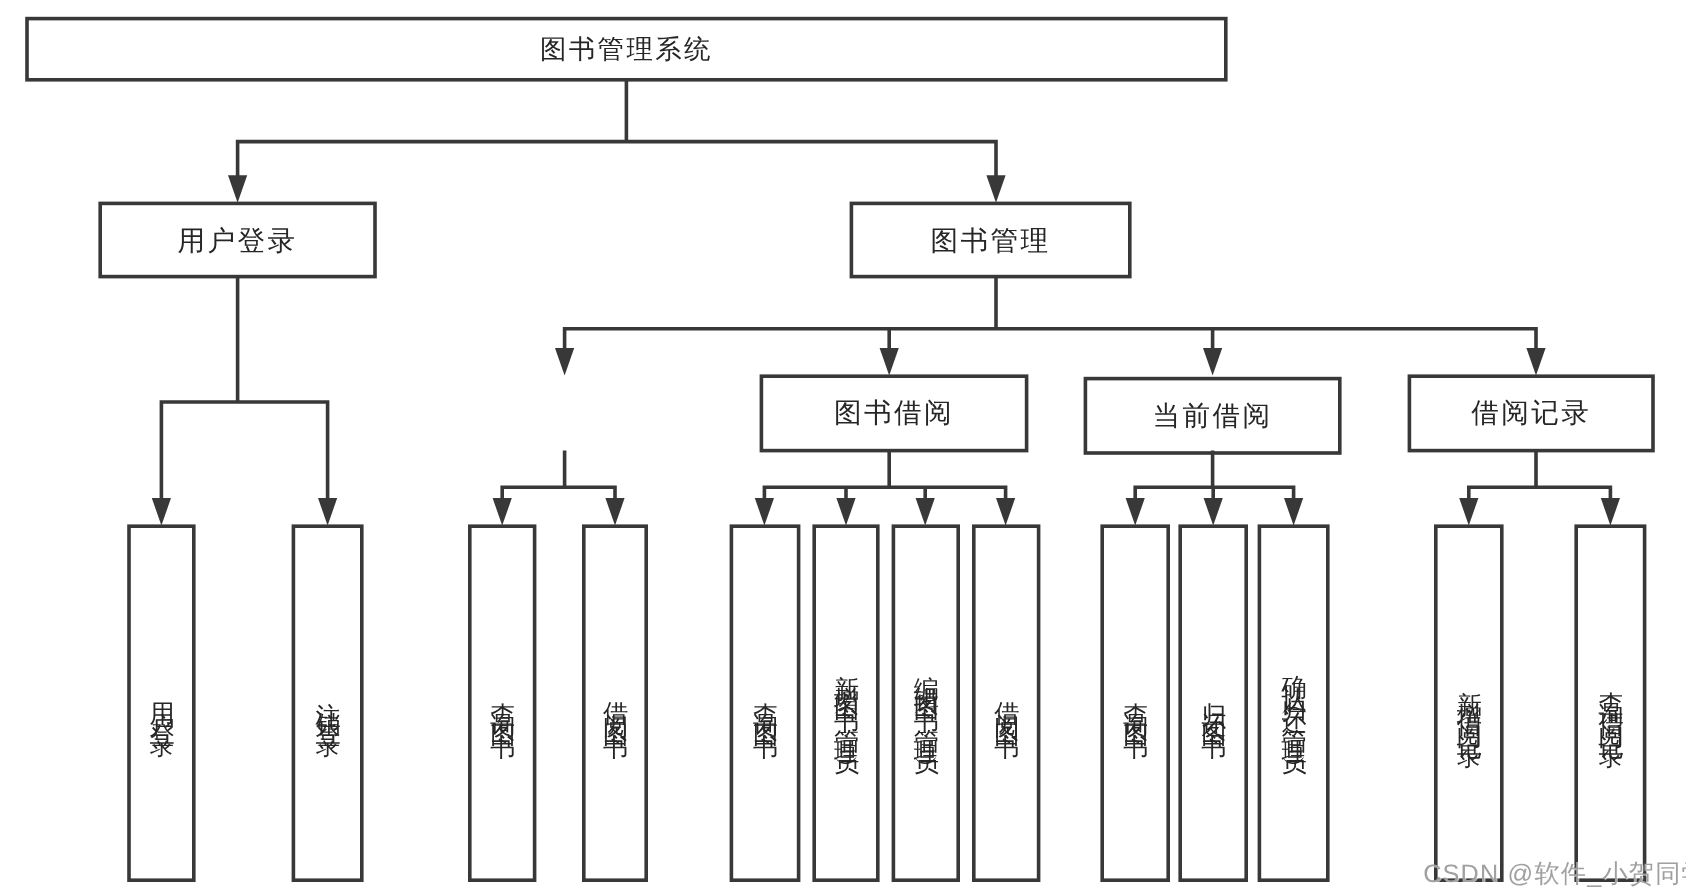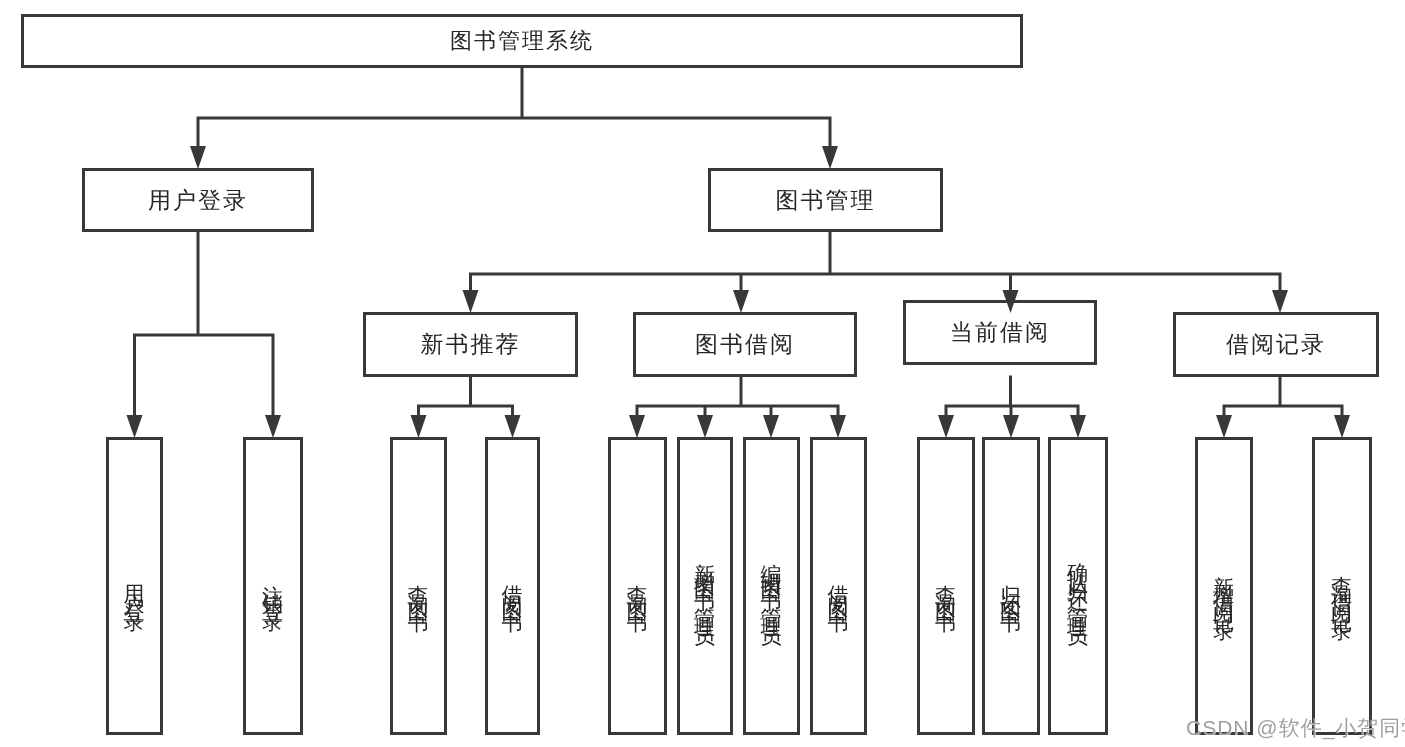--- a/index.html
+++ b/index.html
@@ -97,27 +97,24 @@
     <span class="hlabel">图书管理系统</span>
   </div>
 
   <div class="node" style="left:82px;top:168px;width:232px;height:64px">
     <span class="hlabel">用户登录</span>
   </div>
   <div class="node" style="left:708px;top:168px;width:235px;height:64px">
     <span class="hlabel">图书管理</span>
   </div>
 
-  <div class="node" style="left:363px;top:312px;width:215px;height:65px">
-    <span class="hlabel">新书推荐</span>
-  </div>
   <div class="node" style="left:633px;top:312px;width:224px;height:65px">
     <span class="hlabel">图书借阅</span>
   </div>
-  <div class="node" style="left:903px;top:300px;width:194px;height:65px">
+  <div class="node" style="left:903px;top:314px;width:215px;height:65px">
     <span class="hlabel">当前借阅</span>
   </div>
   <div class="node" style="left:1173px;top:312px;width:206px;height:65px">
     <span class="hlabel">借阅记录</span>
   </div>
 
   <div class="node" style="left:106px;top:437px;width:57px;height:298px">
     <span class="vlabel">用户登录</span>
   </div>
   <div class="node" style="left:243px;top:437px;width:60px;height:298px">

